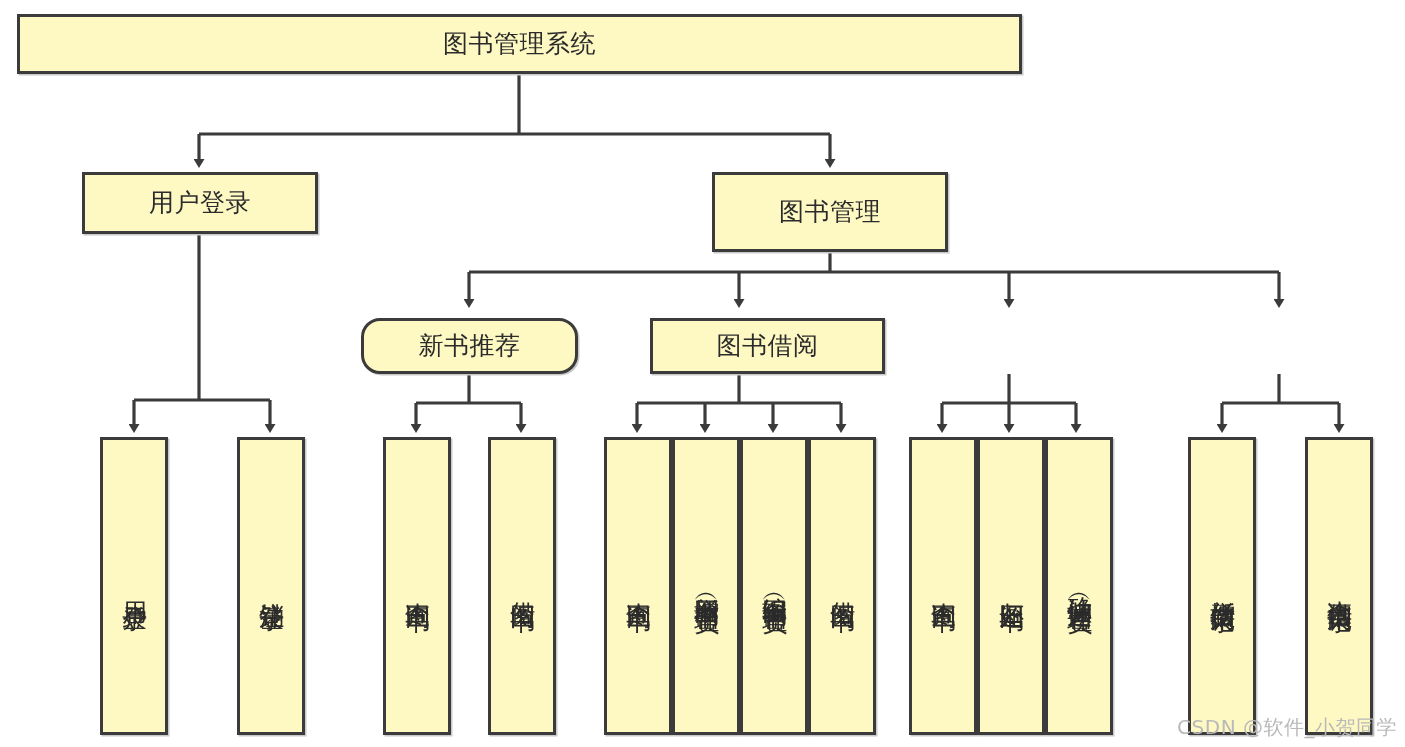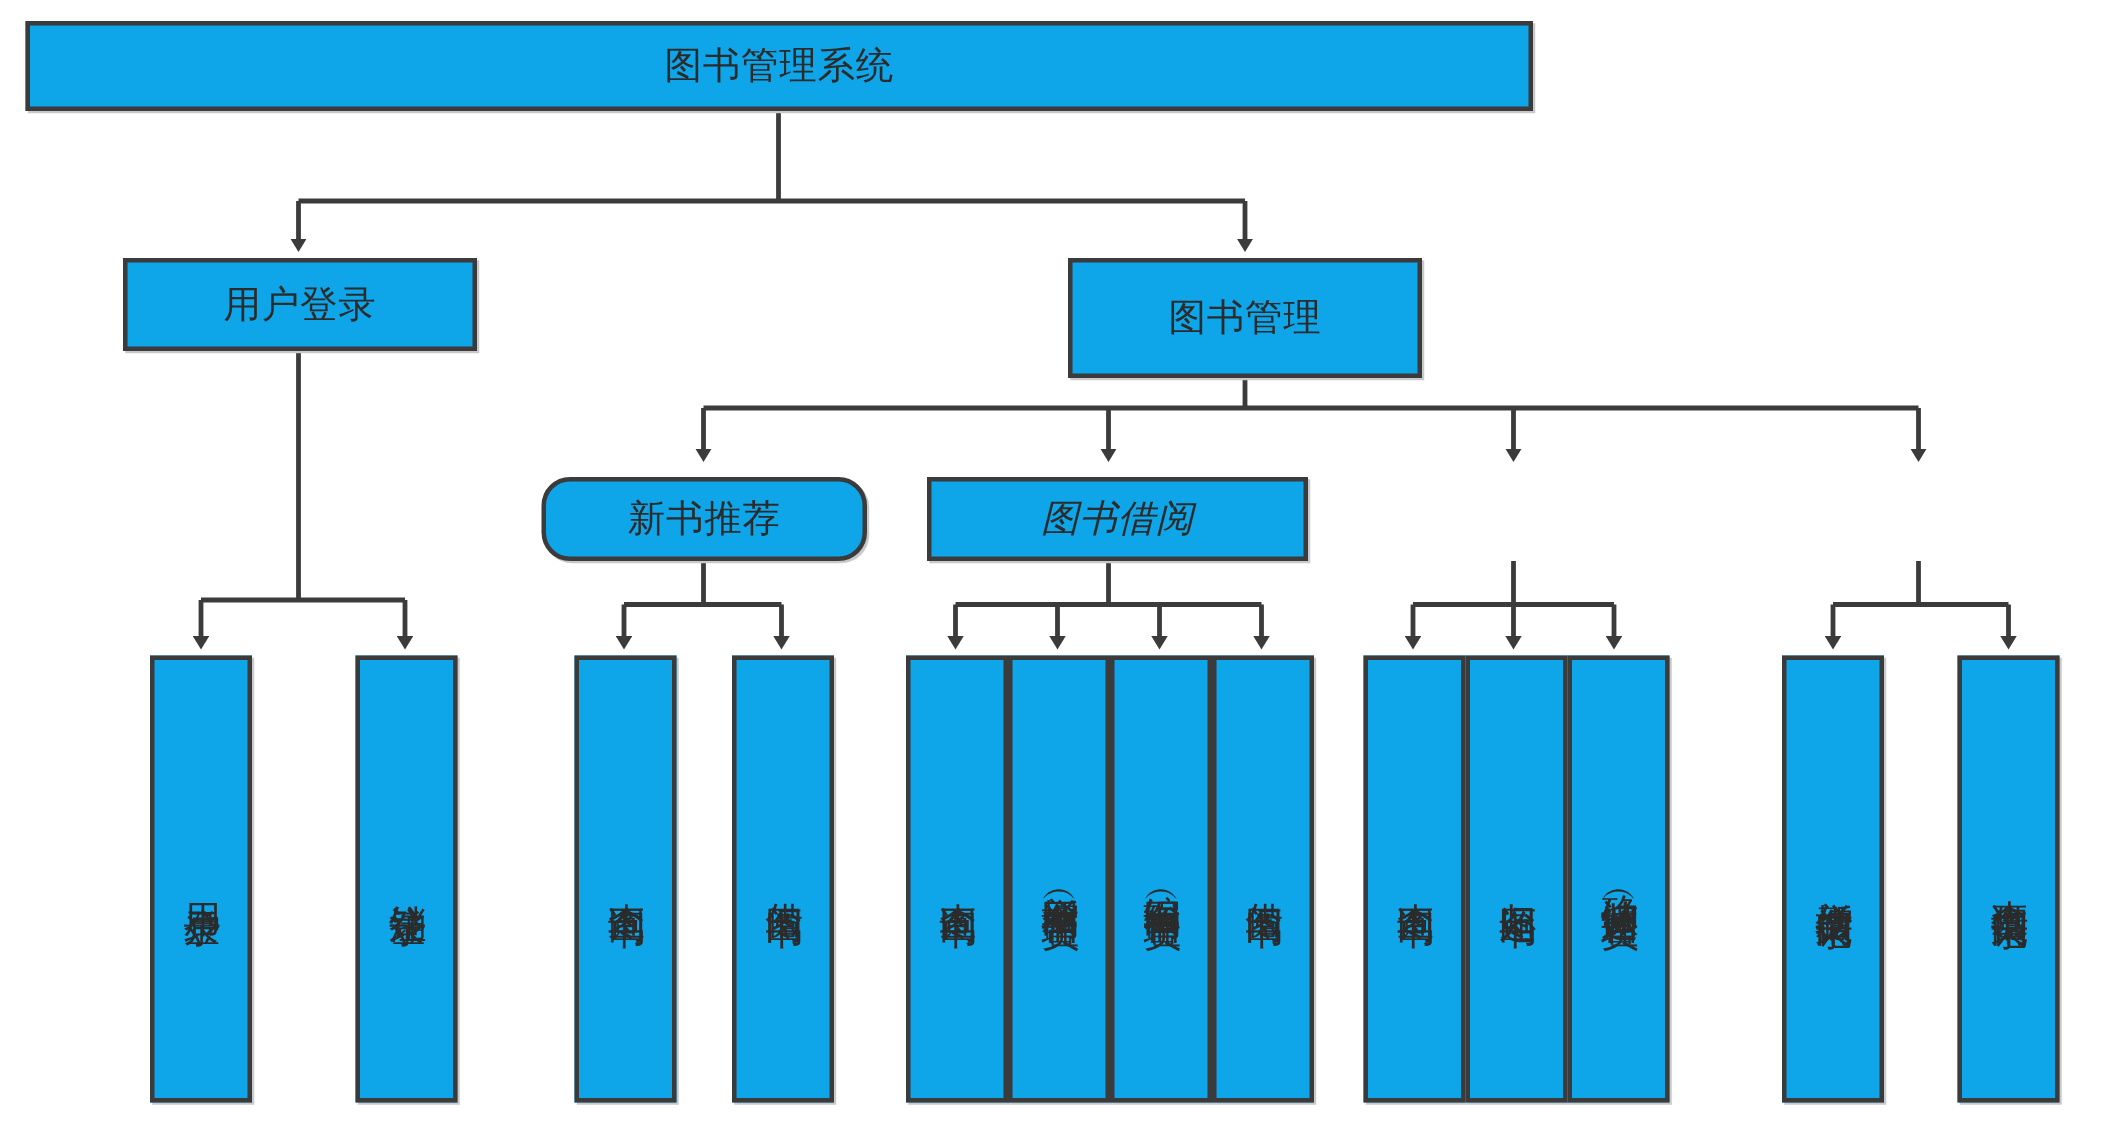--- a/index.html
+++ b/index.html
@@ -21,21 +21,21 @@
     position: absolute;
     left: 0;
     top: 0;
     width: 1405px;
     height: 747px;
     pointer-events: none;
   }
   .node {
     position: absolute;
     box-sizing: border-box;
-    background: #0ea5e9;
+    background: #fef9c3;
     border: 3px solid #3b3b3b;
     box-shadow: 1.5px 1.5px 0 0 #c9c9c9;
     display: flex;
     align-items: center;
     justify-content: center;
     color: #2a2a2a;
     z-index: 2;
   }
   .node .label {
     font-size: 25px;
@@ -134,21 +134,21 @@
   </div>
 
   <div class="node" style="left:712px; top:172px; width:236px; height:80px;">
     <span class="label">图书管理</span>
   </div>
 
   <div class="node" style="left:361px; top:318px; width:217px; height:56px;border-radius:19px;">
     <span class="label">新书推荐</span>
   </div>
 
-  <div class="node" style="left:618px; top:318px; width:254px; height:56px;font-style:italic;">
+  <div class="node" style="left:650px; top:318px; width:235px; height:56px;">
     <span class="label">图书借阅</span>
   </div>
 
 
 
   <div class="node vertical" style="left:100px; top:437px; width:68px; height:298px;">
     <span class="label">用户登录</span>
   </div>
 
   <div class="node vertical" style="left:237px; top:437px; width:68px; height:298px;">
@@ -192,14 +192,15 @@
   </div>
 
   <div class="node vertical" style="left:1188px; top:437px; width:68px; height:298px;">
     <span class="label">新增借阅记录</span>
   </div>
 
   <div class="node vertical" style="left:1305px; top:437px; width:68px; height:298px;">
     <span class="label">查询借阅记录</span>
   </div>
 
+  <div class="watermark">CSDN @软件_小贺同学</div>
 
 </div>
 
 </body></html>

